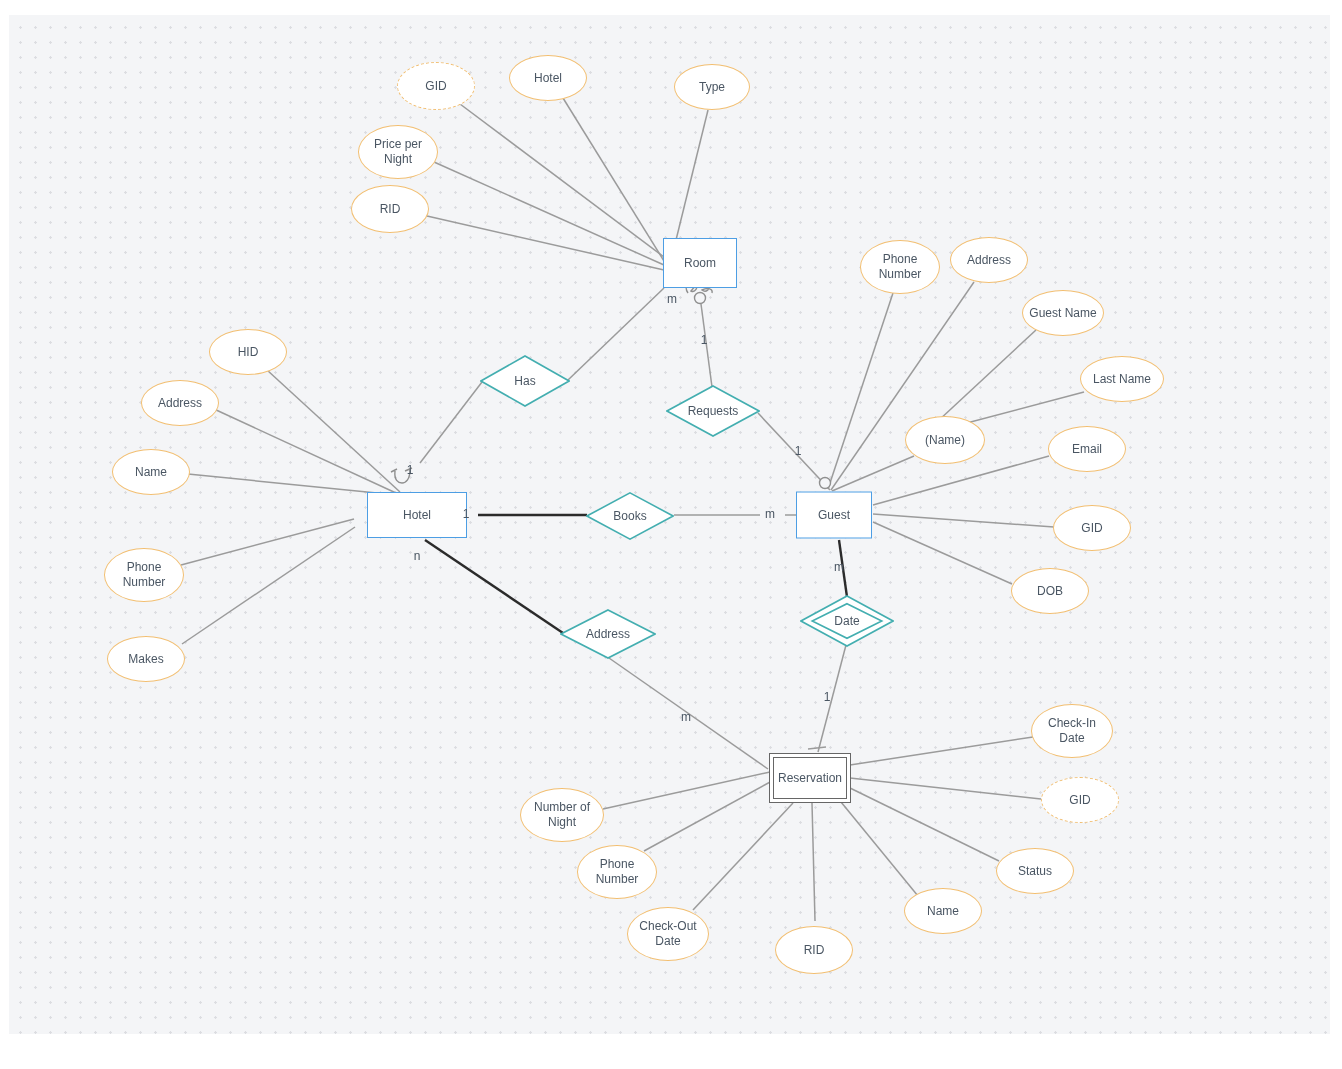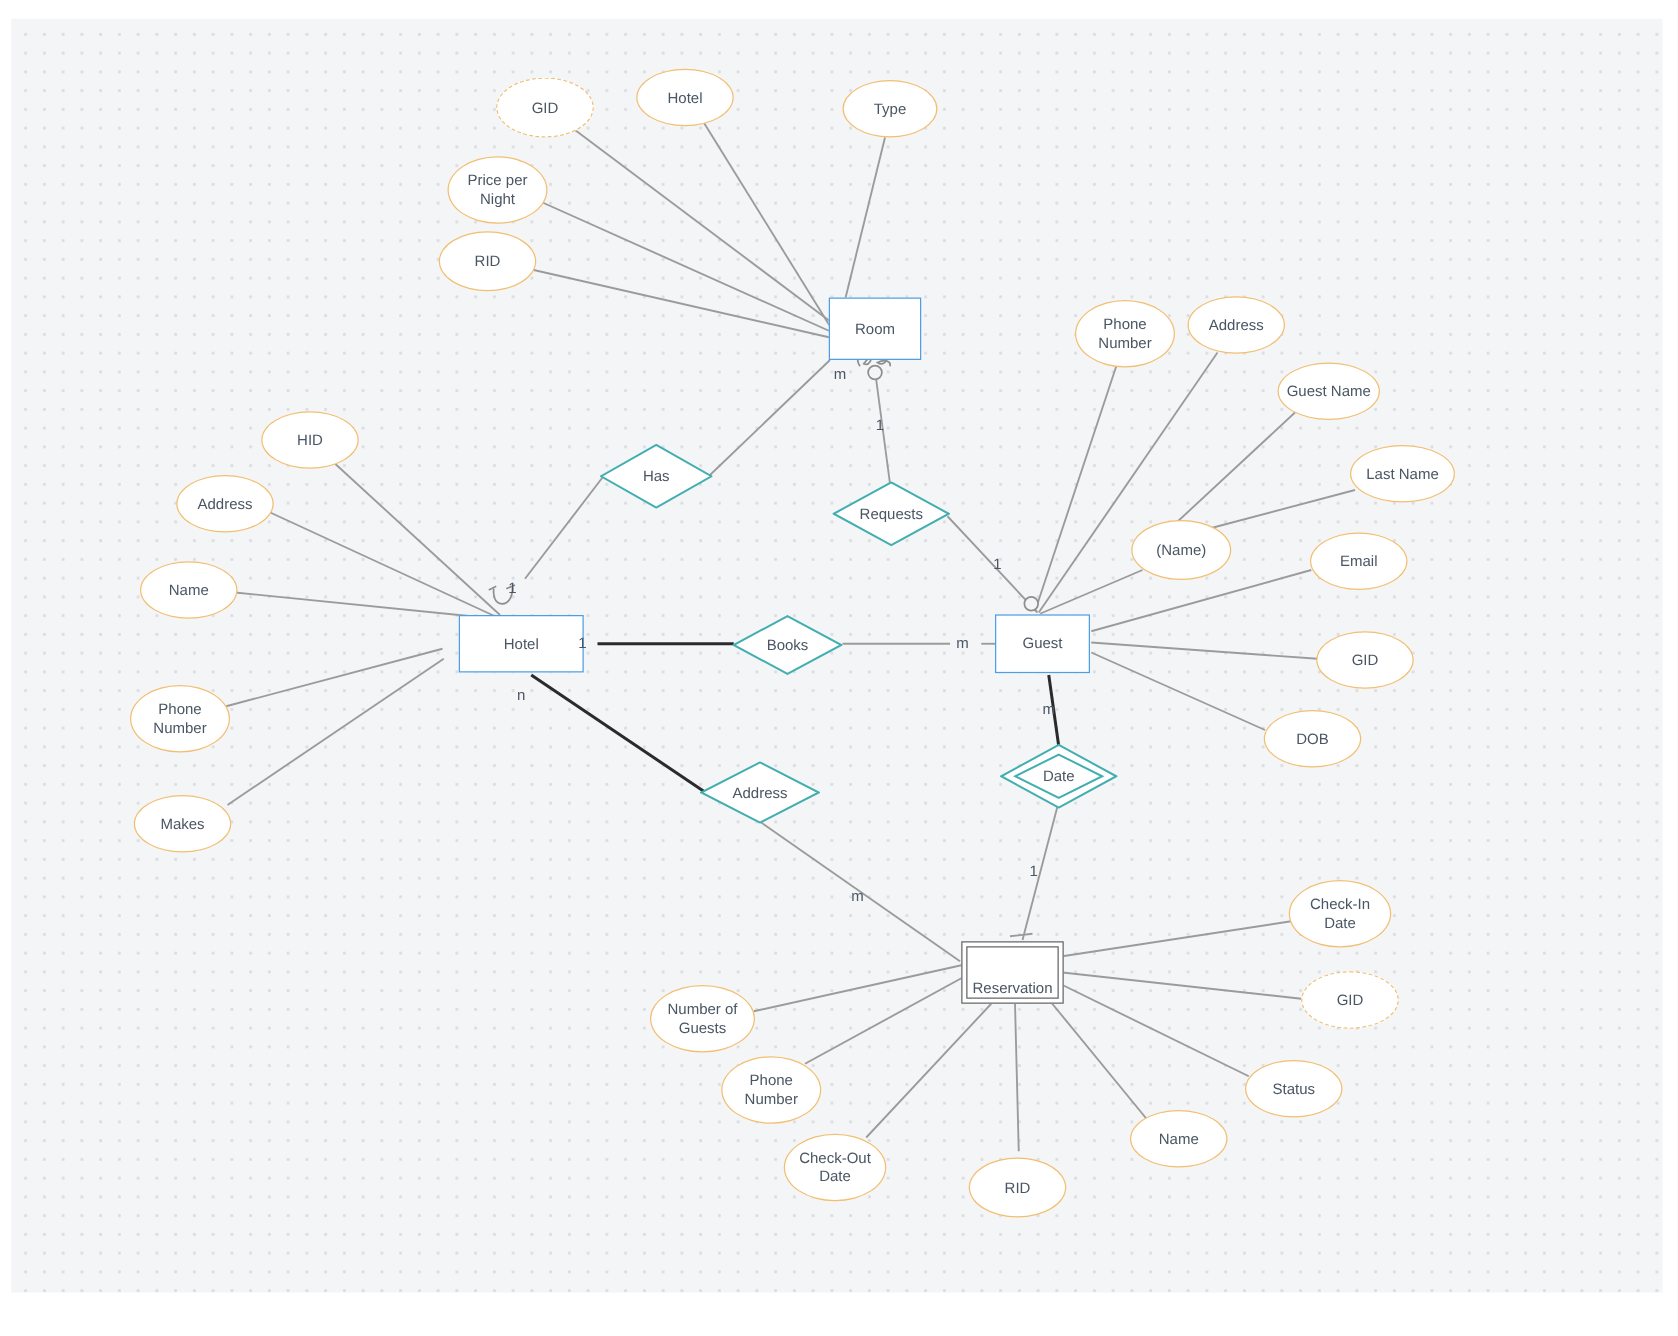--- a/index.html
+++ b/index.html
@@ -22,21 +22,21 @@
   .deco-fill{fill:var(--canvas-bg)}
   .node{position:absolute;transform:translate(-50%,-50%);box-sizing:border-box;
        display:flex;align-items:center;justify-content:center;text-align:center;
        color:var(--text);font-size:12px;line-height:1.25;background:#fff;}
   .attr{border:1.6px solid var(--attribute-border);border-radius:50%;padding:2px 6px;}
   .attr.derived{border-style:dashed;}
   .key .lbl{text-underline-offset:2px;}
   .entity{border:1.8px solid var(--entity-border);}
   .weak{border:1.6px solid var(--weak-entity-border);padding:3px;}
   .weak .inner{border:1.6px solid var(--weak-entity-border);flex:1;align-self:stretch;
-       display:flex;align-items:flex-end;justify-content:center;}
+       display:flex;align-items:center;justify-content:center;}
   .diamond{background:transparent;border:none;}
   .diamond > svg{position:absolute;inset:0;width:100%;height:100%;}
   .diamond polygon{fill:#ffffff;stroke:var(--relationship-border);stroke-width:1.6;
        vector-effect:non-scaling-stroke;}
   .diamond .lbl{position:relative;z-index:1;}
   .card{position:absolute;transform:translate(-50%,-50%);font-size:12px;color:var(--text);}
 </style>
 </head>
 <body>
 
@@ -213,21 +213,21 @@
 <div class="node attr key" style="left:814px;top:950px;width:78px;height:48px">
   <span class="lbl">RID</span>
 </div>
 <div class="node attr" style="left:668px;top:934px;width:82px;height:54px">
   <span class="lbl">Check-Out Date</span>
 </div>
 <div class="node attr" style="left:617px;top:872px;width:80px;height:54px">
   <span class="lbl">Phone Number</span>
 </div>
 <div class="node attr" style="left:562px;top:815px;width:84px;height:54px">
-  <span class="lbl">Number of Guests</span>
+  <span class="lbl">Number of Night</span>
 </div>
 
 <span class="card" style="left:410px;top:470px">1</span>
 <span class="card" style="left:672px;top:299px">m</span>
 <span class="card" style="left:704px;top:340px">1</span>
 <span class="card" style="left:798px;top:451px">1</span>
 <span class="card" style="left:466px;top:514px">1</span>
 <span class="card" style="left:770px;top:514px">m</span>
 <span class="card" style="left:839px;top:567px">m</span>
 <span class="card" style="left:827px;top:697px">1</span>

